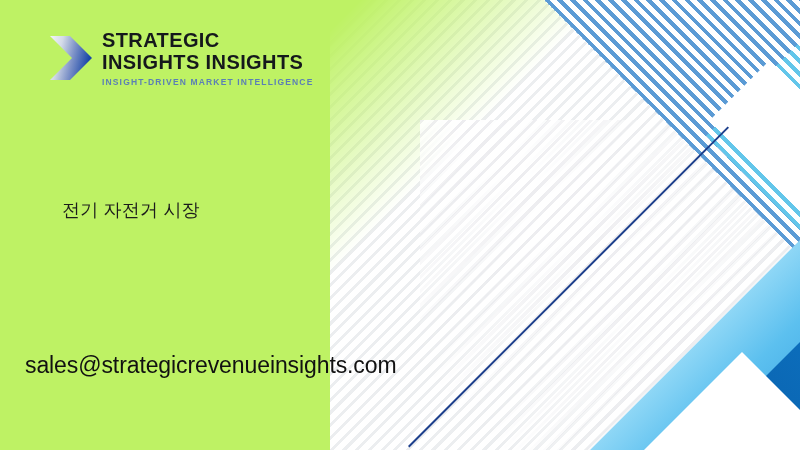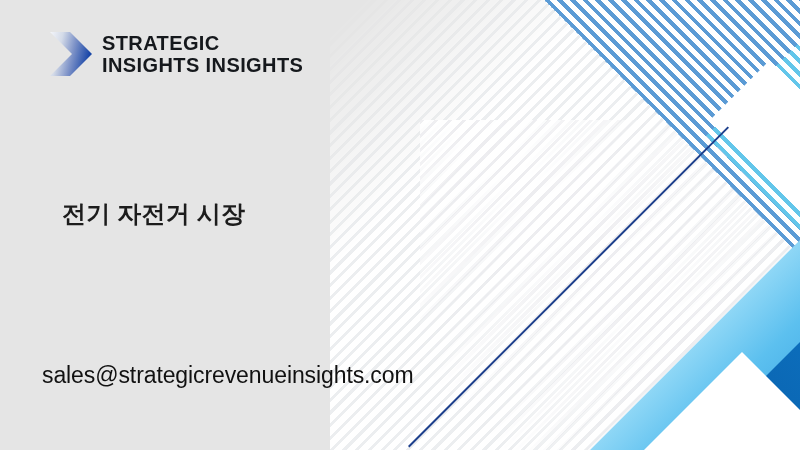--- a/index.html
+++ b/index.html
@@ -4,21 +4,21 @@
 <title>Report Cover</title>
 <style>
   html,body{margin:0;padding:0;}
   body{
     width:800px;height:450px;overflow:hidden;
     background:#ffffff;
     font-family:"Liberation Sans", sans-serif;
   }
   #slide{
     position:relative;width:800px;height:450px;overflow:hidden;
-    background:#e5e5e5;
+    background:#bef264;
   }
 
   
   #artwork{
     position:absolute;inset:0;overflow:hidden;pointer-events:none;
   }
   .shape{position:absolute;}
 
   
   .gray-stripes{
@@ -117,27 +117,27 @@
   .logo-line.l1{margin-bottom:2px;}
   .logo-tagline{
     margin-top:6px;
     font-size:8.5px;letter-spacing:1.15px;font-weight:bold;
     color:#5b7fb5;white-space:nowrap;
   }
 
   
   #report-title{
     position:absolute;left:62px;top:198px;
-    font-size:24px;color:#1c1c1c;font-weight:700;
+    font-size:18px;color:#1c1c1c;font-weight:400;
     letter-spacing:.2px;white-space:nowrap;
   }
   #contact-email{
-    position:absolute;left:25px;top:362px;
+    position:absolute;left:25px;top:352px;
     font-size:23px;color:#111111;font-weight:400;
-    letter-spacing:-.1px;white-space:nowrap;margin-left:17px;
+    letter-spacing:-.1px;white-space:nowrap;
   }
 </style>
 </head>
 <body>
 
 <div id="slide">
 
   <div id="artwork">
 
     <div class="shape gray-stripes"></div>
@@ -168,20 +168,21 @@
             <stop offset="62%" stop-color="#7e93c8"></stop>
             <stop offset="100%" stop-color="#1a47a8"></stop>
           </linearGradient>
         </defs>
         <path d="M2 2 L24 24 L2 46 L22 46 L44 24 L22 2 Z" fill="url(#chevGrad)"></path>
       </svg>
     </span>
     <span id="logo-text">
       <span class="logo-line l1">STRATEGIC</span>
       <span class="logo-line l2">INSIGHTS INSIGHTS</span>
+      <span class="logo-tagline">INSIGHT-DRIVEN MARKET INTELLIGENCE</span>
     </span>
   </div>
 
   <div id="report-title">전기 자전거 시장</div>
 
   <div id="contact-email">sales@strategicrevenueinsights.com</div>
 
 </div>
 
 </body></html>

